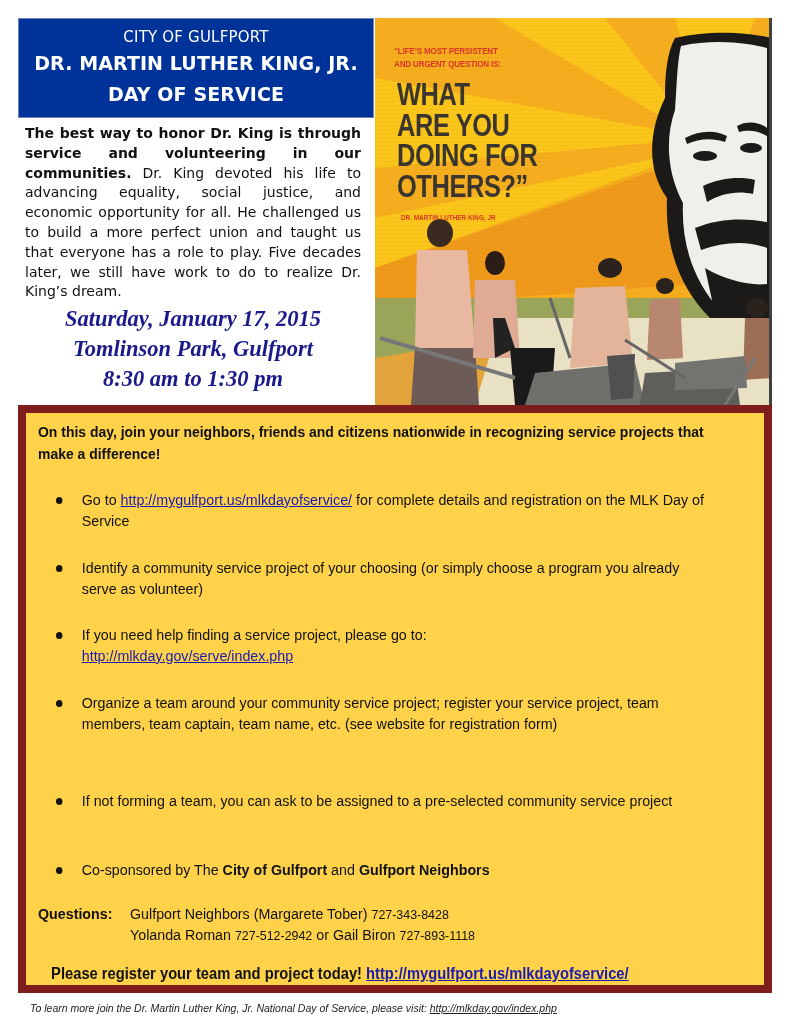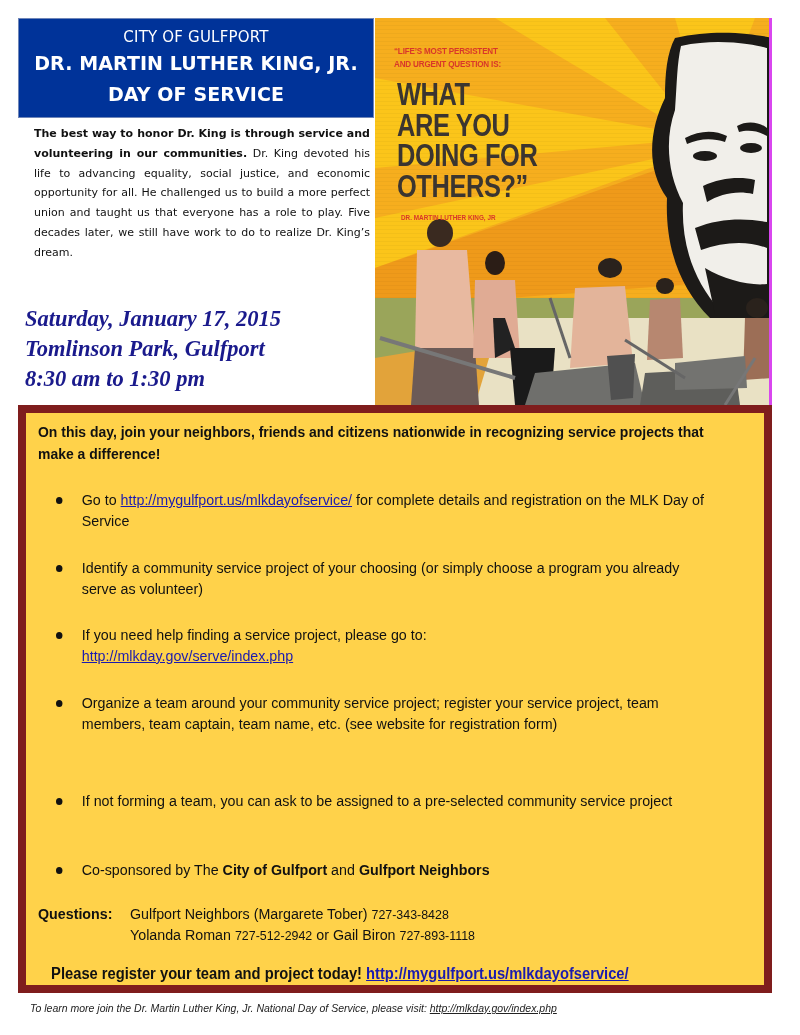--- a/index.html
+++ b/index.html
@@ -12,35 +12,35 @@
       background: #003399; border: 1px solid #6f86b8;
       color: #fff; text-align: center;
       display: flex; flex-direction: column; justify-content: center;
     }
     .header-box .city { font-size: 15px; letter-spacing: 0.2px; line-height: 22px; }
     .header-box .title { font-size: 19px; font-weight: bold; line-height: 31px; letter-spacing: 0.1px; }
 
     
     .intro {
       position: absolute; left: 25px; top: 124px; width: 336px;
-      font-size: 11px; line-height: 19.8px; text-align: justify; margin-left: 9px;
+      font-size: 14px; line-height: 19.8px; text-align: justify;
     }
     .intro .lead { font-weight: bold; }
 
     
     .event {
-      position: absolute; left: 25px; top: 304px; width: 336px; text-align: left;
+      position: absolute; left: 25px; top: 304px; width: 336px; text-align: center;
       font-family: "Liberation Serif", serif; font-style: italic; font-weight: bold;
       color: #1a1a8c; font-size: 22.5px; line-height: 30px;
     }
 
     
     .poster {
       position: absolute; left: 375px; top: 18px; width: 397px; height: 387px;
-      overflow: hidden; border-right: 3px solid #d946ef;
+      overflow: hidden; border-right: 3px solid #404040;
       background: #f6b51d;
     }
     .poster svg { position: absolute; left: 0; top: 0; }
     .poster .quote-small {
       position: absolute; left: 19px; top: 26px;
       font-family: "Liberation Sans", sans-serif; font-weight: bold;
       color: #d8372a; font-size: 9.5px; line-height: 13px; letter-spacing: -0.2px;
       transform: scaleX(0.85); transform-origin: left top;
     }
     .poster .quote-big {

